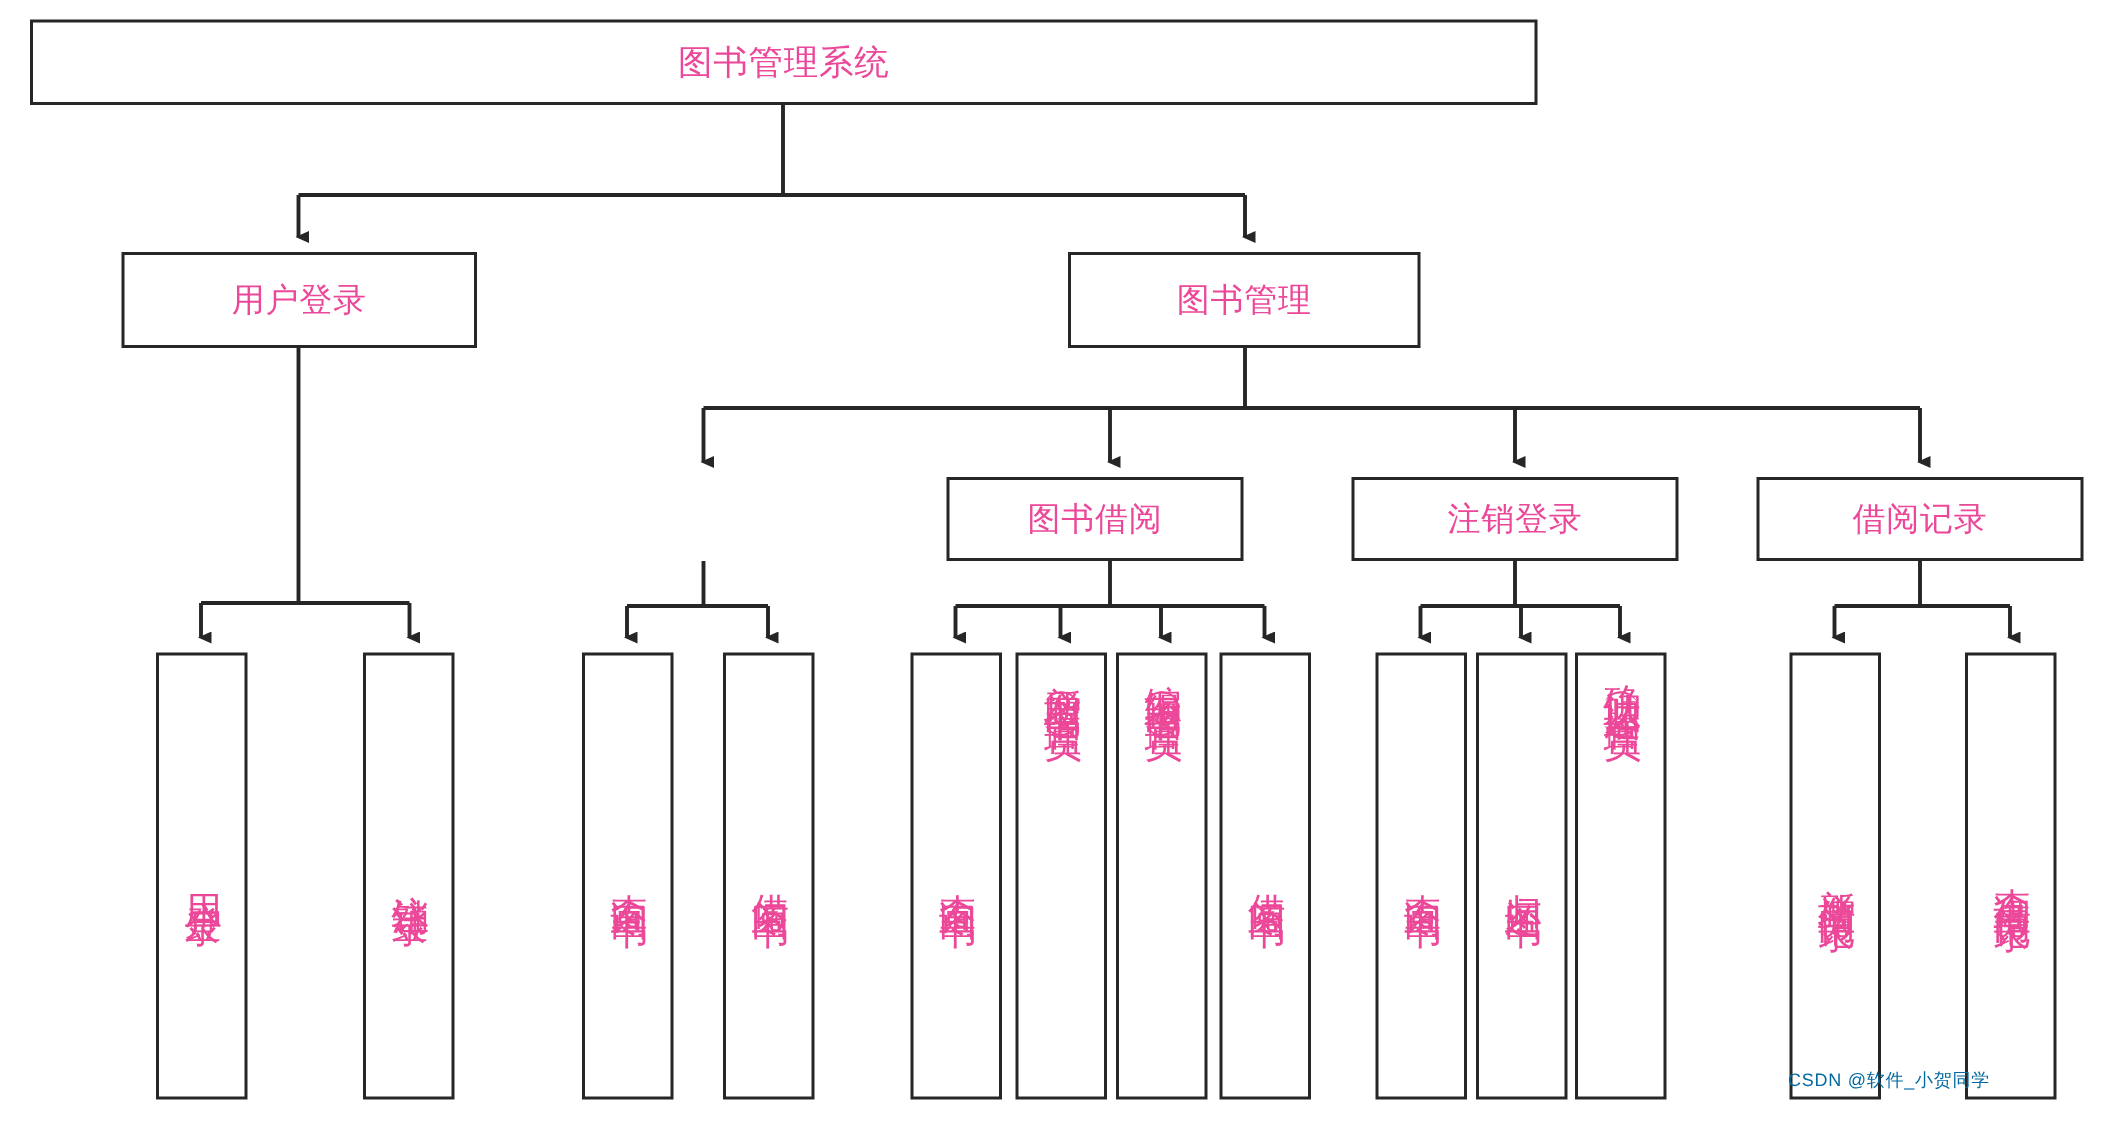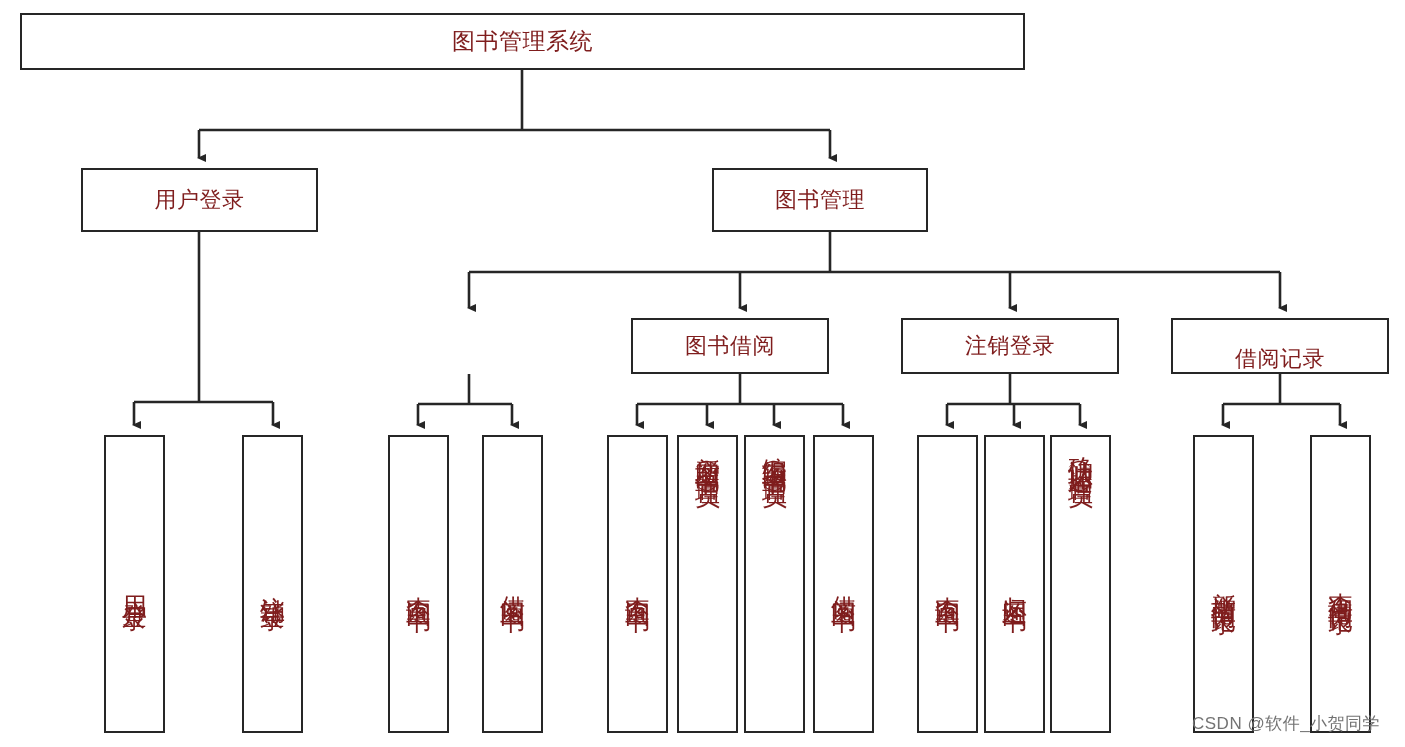--- a/index.html
+++ b/index.html
@@ -30,21 +30,21 @@
     position: absolute;
     box-sizing: border-box;
     background: #ffffff;
     border: 2px solid #262626;
     display: flex;
     align-items: center;
     justify-content: center;
     z-index: 2;
   }
   .node .label {
-    color: #7f1d1d;
+    color: #ec4899;
     text-align: center;
     line-height: 1.18;
     white-space: nowrap;
   }
   
   .node.horiz .label {
     font-size: 22px;
     letter-spacing: 0.5px;
   }
   #node-root .label {
@@ -67,22 +67,22 @@
     margin: 0 auto;
   }
   
   .node.vert.centered {
     align-items: center;
   }
   .watermark {
     position: absolute;
     left: 1192px;
     top: 712px;
-    font-size: 17px;
-    color: #737373;
+    font-size: 12px;
+    color: #0369a1;
     white-space: nowrap;
     z-index: 3;
     letter-spacing: 0.5px;
   }
 </style>
 </head>
 <body>
 
 <div id="canvas">
 
@@ -136,31 +136,31 @@
     </g>
   </svg>
 
   <div class="node horiz" id="node-root" style="left:20px; top:13px; width:1005px; height:57px;">
     <span class="label">图书管理系统</span>
   </div>
 
   <div class="node horiz" style="left:81px; top:168px; width:237px; height:64px;">
     <span class="label">用户登录</span>
   </div>
-  <div class="node horiz" style="left:712px; top:168px; width:216px; height:64px;">
+  <div class="node horiz" style="left:712px; top:168px; width:235px; height:64px;">
     <span class="label">图书管理</span>
   </div>
 
   <div class="node horiz" style="left:631px; top:318px; width:198px; height:56px;">
     <span class="label">图书借阅</span>
   </div>
   <div class="node horiz" style="left:901px; top:318px; width:218px; height:56px;">
     <span class="label">注销登录</span>
   </div>
-  <div class="node horiz" style="left:1171px; top:318px; width:218px; height:56px;align-items:flex-end;">
+  <div class="node horiz" style="left:1171px; top:318px; width:218px; height:56px;">
     <span class="label">借阅记录</span>
   </div>
 
   <div class="node vert centered" style="left:104px; top:435px; width:61px; height:298px;">
     <span class="label">用户登录</span>
   </div>
   <div class="node vert centered" style="left:242px; top:435px; width:61px; height:298px;">
     <span class="label">注销登录</span>
   </div>
 

